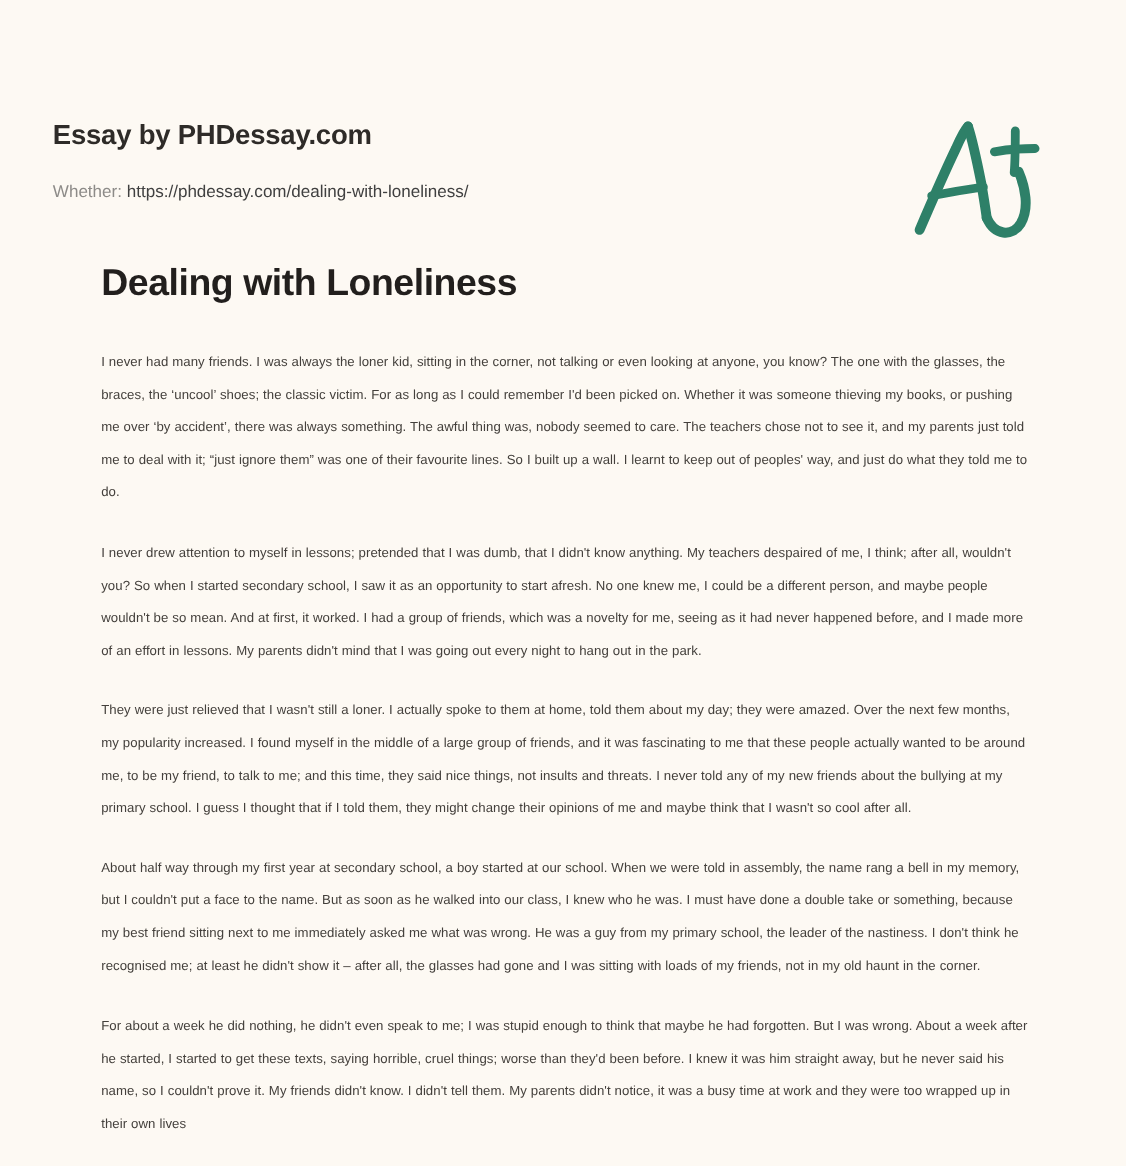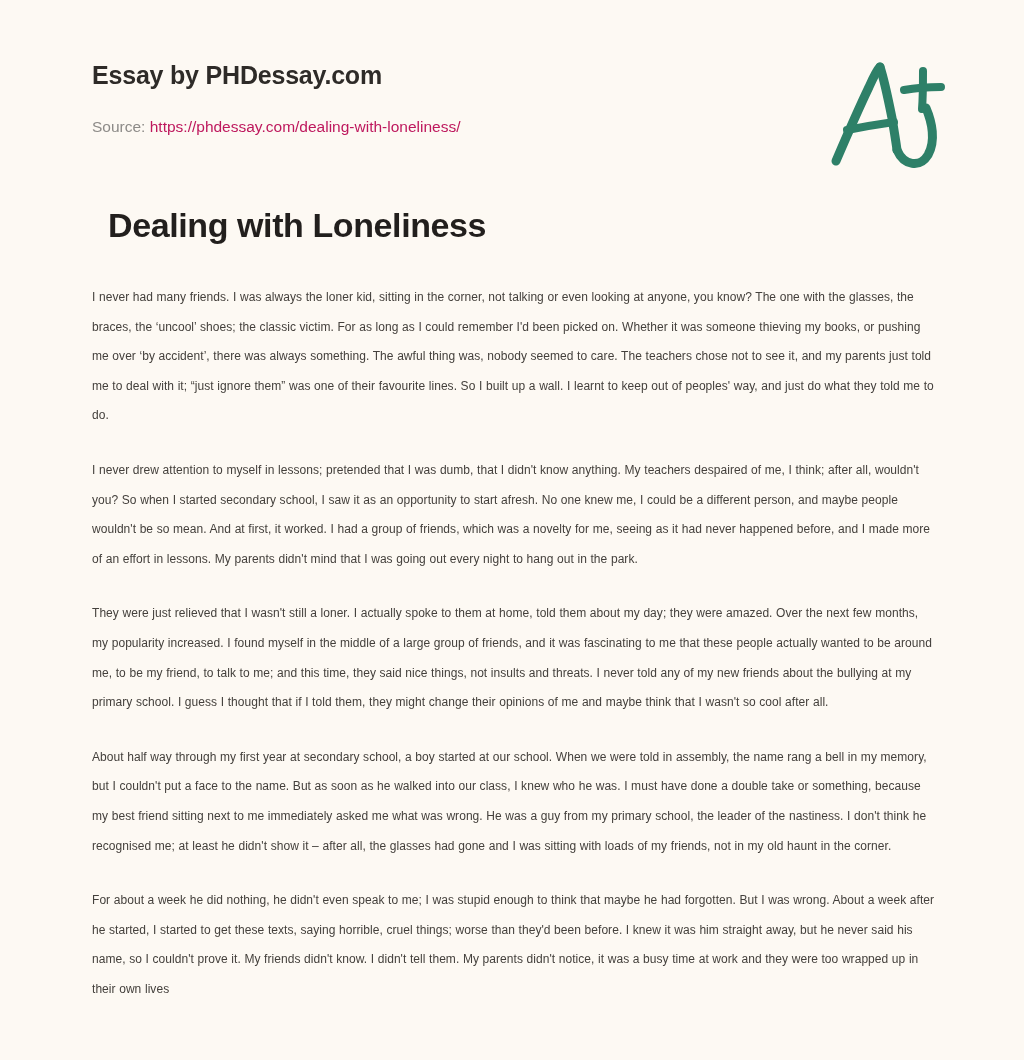--- a/index.html
+++ b/index.html
@@ -20,22 +20,23 @@
   .page {
     width: 1024px;
     min-height: 1060px;
     padding: 0;
     position: relative;
   }
 
   
   .header {
     position: relative;
-    padding: 62px 88px 0 92px;
+    padding: 62px 88px 0 48px;
     height: 190px;
+    margin-top: 48px;
   }
 
   .brand-line {
     font-size: 25px;
     font-weight: bold;
     color: #2e2b28;
     letter-spacing: -0.2px;
     line-height: 1.1;
     margin: 0;
     white-space: nowrap;
@@ -47,42 +48,42 @@
     line-height: 1.2;
     color: #8d8b88;
     white-space: nowrap;
   }
 
   .source-label {
     color: #8d8b88;
   }
 
   .source-url {
-    color: #be185d;
+    color: #404040;
     text-decoration: none;
   }
 
   
   .logo {
     position: absolute;
     top: 52px;
     right: 78px;
     width: 126px;
     height: 124px;
     pointer-events: none;
   }
   .logo svg {
     display: block;
     width: 100%;
     height: 100%;
   }
 
   
   .title {
-    margin: 16px;
+    margin: 0;
     padding: 0 92px;
     font-size: 34px;
     font-weight: bold;
     color: #221f1d;
     letter-spacing: -0.4px;
     line-height: 1.15;
   }
 
   
   .article {
@@ -107,21 +108,21 @@
 </head>
 <body>
 
 <div class="page">
 
   <div class="header">
 
     <div class="brand-line">Essay by PHDessay.com</div>
 
     <div class="source-line">
-      <span class="source-label">Source:</span>
+      <span class="source-label">Whether:</span>
       <a class="source-url" href="#">https://phdessay.com/dealing-with-loneliness/</a>
     </div>
 
     <div class="logo">
       <svg viewBox="0 0 126 124" xmlns="http://www.w3.org/2000/svg" aria-hidden="true">
         <g fill="none" stroke="#2e8068" stroke-linecap="round" stroke-linejoin="round">
 
           <path d="M16 109 C 25 88, 38 58, 49 35 C 53 26, 57 18, 60 15" stroke-width="9"></path>
 
           <path d="M60 15 C 63 24, 68 46, 72 66 C 74 78, 76 90, 77 98" stroke-width="9"></path>

